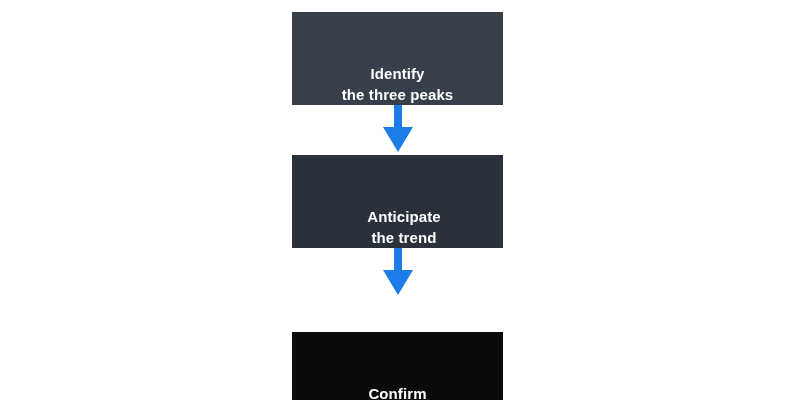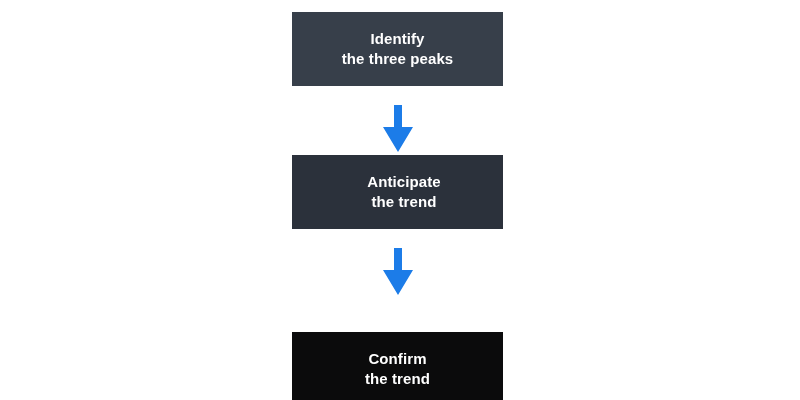--- a/index.html
+++ b/index.html
@@ -20,23 +20,23 @@
     width: 800px;
     height: 400px;
     background: #ffffff;
   }
 
   
   .flow-step {
     position: absolute;
     left: 292px;
     width: 211px;
-    height: 74px;
+    height: 93px;
     display: flex;
-    align-items: center;
+    align-items: flex-end;
     justify-content: center;
     box-sizing: border-box;
   }
 
   .flow-step-label {
     color: #ffffff;
     font-size: 15px;
     font-weight: 600;
     line-height: 1.36;
     text-align: center;

